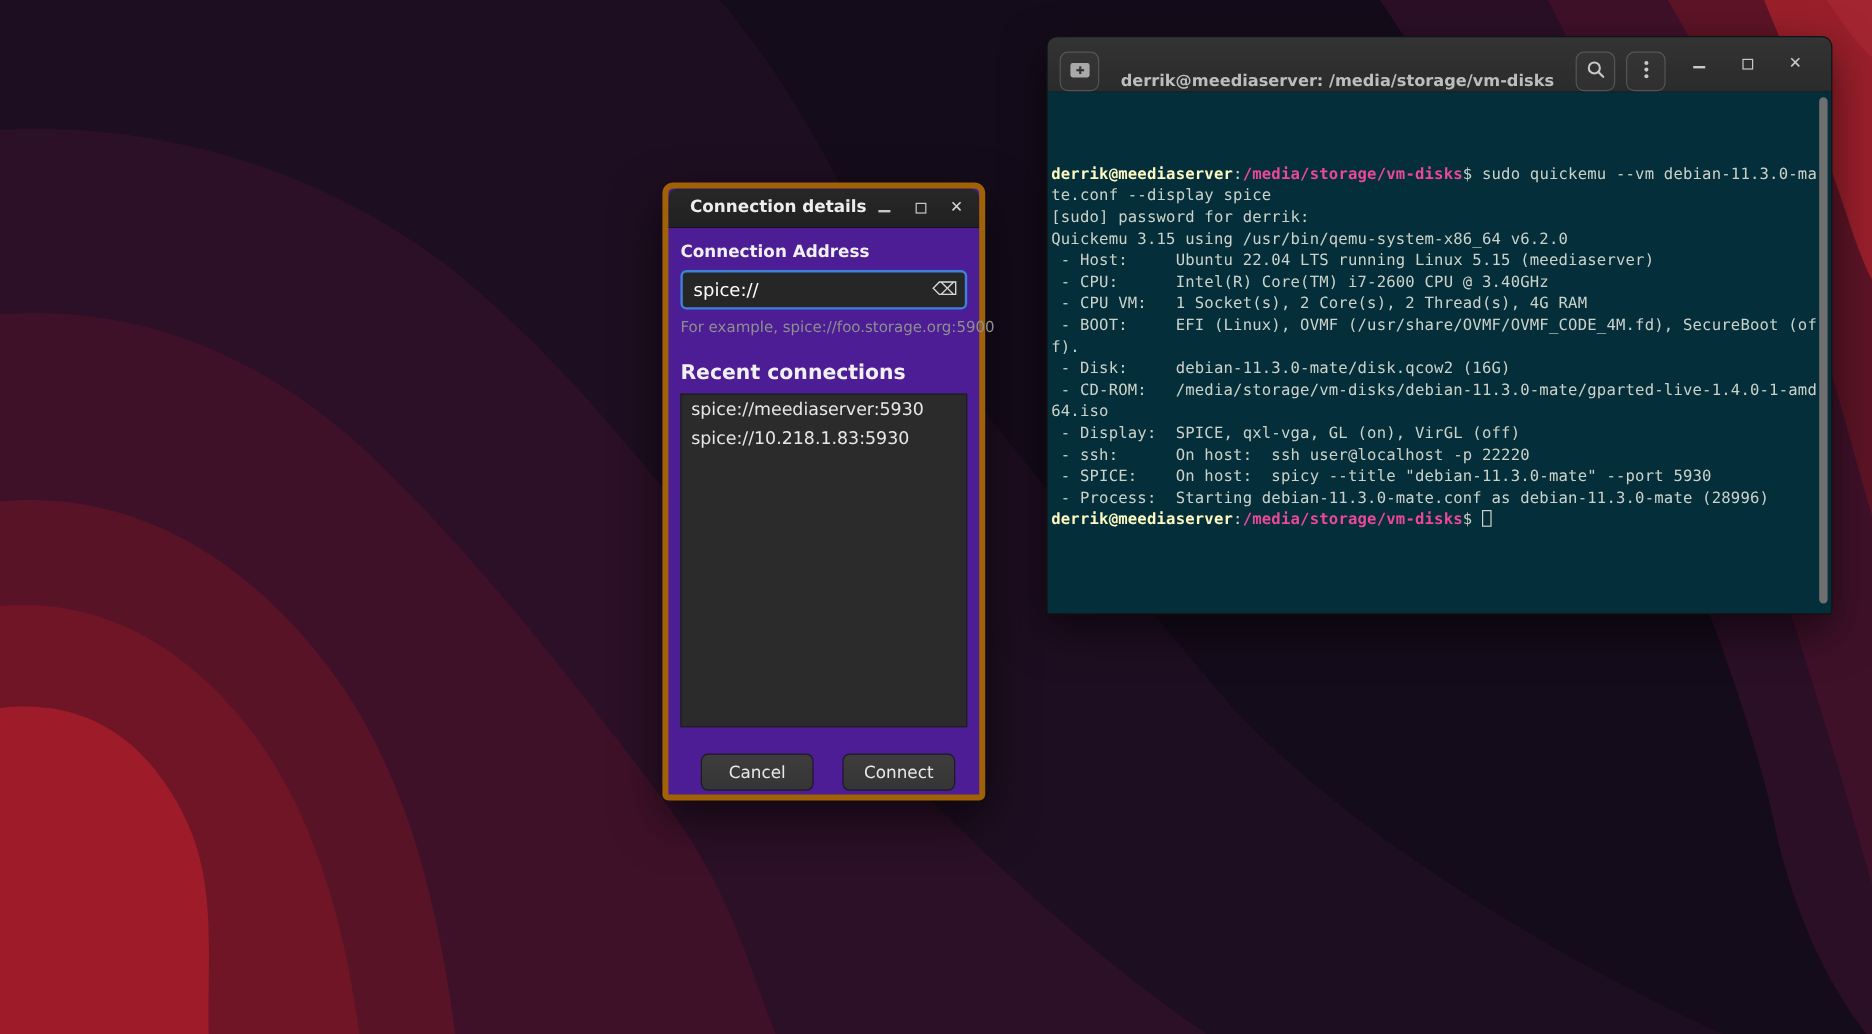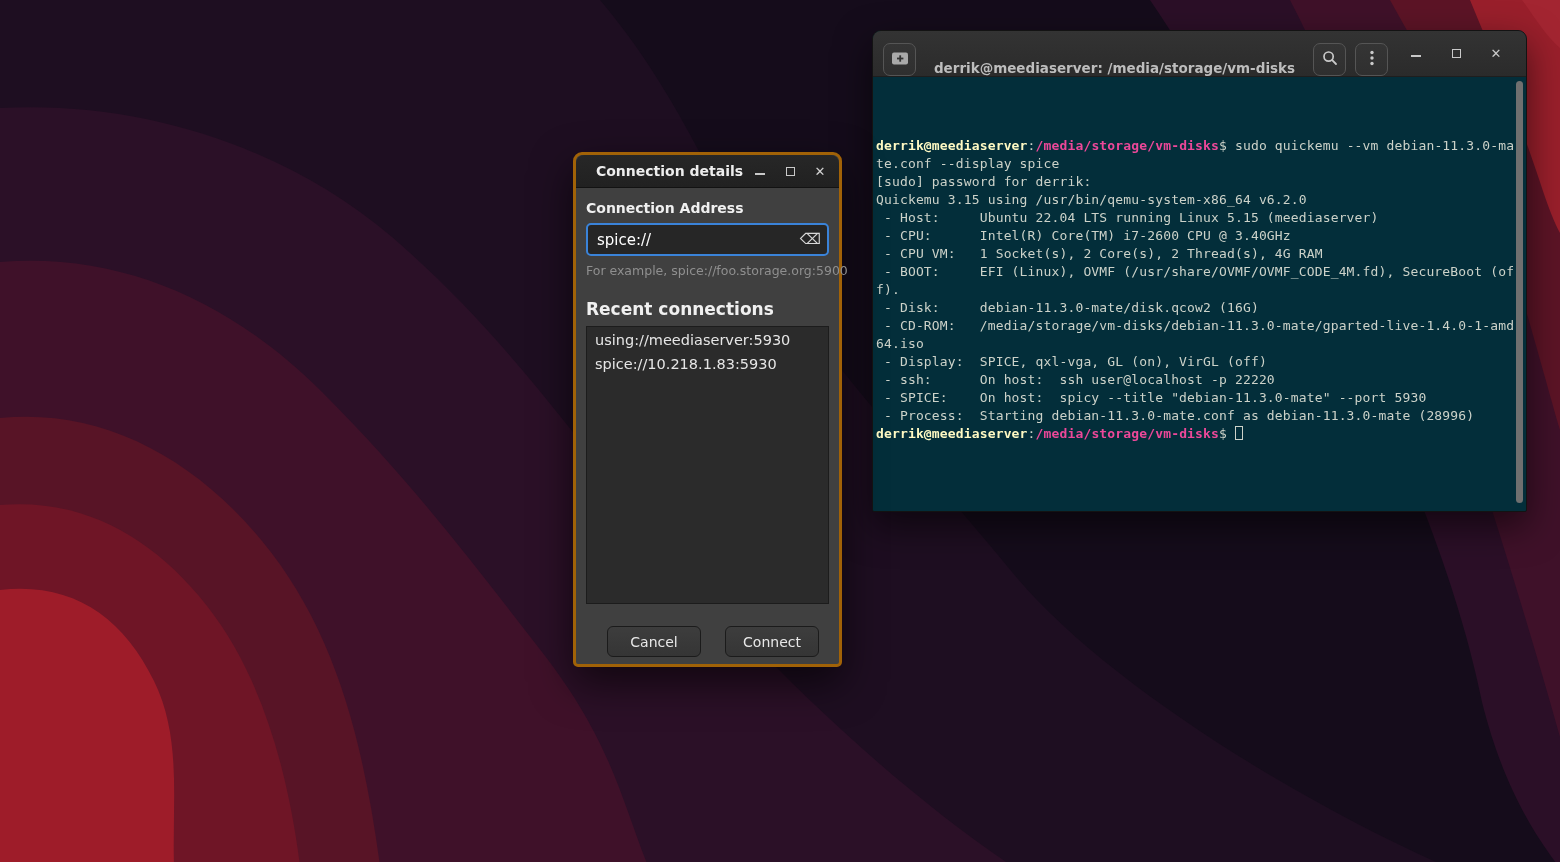--- a/index.html
+++ b/index.html
@@ -25,22 +25,22 @@
     font-family:"DejaVu Sans Mono",monospace;font-size:13px;line-height:18px;letter-spacing:.15px;
     color:#ccd2c9;white-space:pre;overflow:hidden;}
   .tline{height:18px;}
   .seg-u{color:#fef9c3;font-weight:bold;}
   .seg-p{color:#ec4899;font-weight:bold;}
   .seg-w{color:#ccd2c9;}
   .cursor{display:inline-block;width:8px;height:14px;box-sizing:border-box;border:1px solid #ccd2c9;vertical-align:-2px;}
   .term-scrollbar{position:absolute;right:3px;top:4px;width:7px;height:422px;background:#6f6f6f;border-radius:4px;}
 
   
-  #dialog{position:absolute;left:573px;top:152px;width:269px;height:515px;box-sizing:border-box;
-    background:#404040;border:3px solid #a16207;border-radius:9px 9px 5px 5px;
+  #dialog{position:absolute;left:552px;top:152px;width:269px;height:515px;box-sizing:border-box;
+    background:#4c1d95;border:5px solid #a16207;border-radius:9px 9px 5px 5px;
     box-shadow:0 16px 40px rgba(0,0,0,.6);}
   .dlg-header{height:33px;box-sizing:border-box;background:linear-gradient(#272727,#212121);
     border-bottom:1px solid #121212;border-radius:8px 8px 0 0;display:flex;align-items:center;padding:0 4px;}
   .dlg-title{flex:1;text-align:center;font-weight:bold;font-size:14px;color:#ededed;padding-left:14px;white-space:nowrap;}
   .dwc{width:30px;height:33px;display:flex;align-items:center;justify-content:center;color:#d2d2d2;flex:0 0 auto;}
   .dlg-body{padding:12px 10px 0;}
   .field-label{font-weight:bold;font-size:14px;color:#f0f0f0;}
   .addr-wrap{position:relative;margin-top:7px;}
   .addr-wrap input{width:100%;height:33px;box-sizing:border-box;background:#262626;border:2px solid #3a83d9;
     border-radius:5px;color:#fff;font-size:15px;padding:0 30px 0 9px;font-family:"DejaVu Sans",sans-serif;outline:none;}
@@ -132,21 +132,21 @@
     </div>
     <div class="dlg-body">
       <div class="field-label">Connection Address</div>
       <div class="addr-wrap">
         <input type="text" value="spice://" style="">
         <span class="clear-icon">⌫</span>
       </div>
       <div class="hint">For example, spice://foo.storage.org:5900</div>
       <div class="recent-label">Recent connections</div>
       <div class="recent-list">
-          <div class="list-item">using://meediaserver:5930</div>
+          <div class="list-item">spice://meediaserver:5930</div>
           <div class="list-item">spice://10.218.1.83:5930</div>
         </div>
       <div class="dlg-actions">
         <button class="btn">Cancel</button>
         <button class="btn">Connect</button>
       </div>
     </div>
   </div>
 
 </div>

